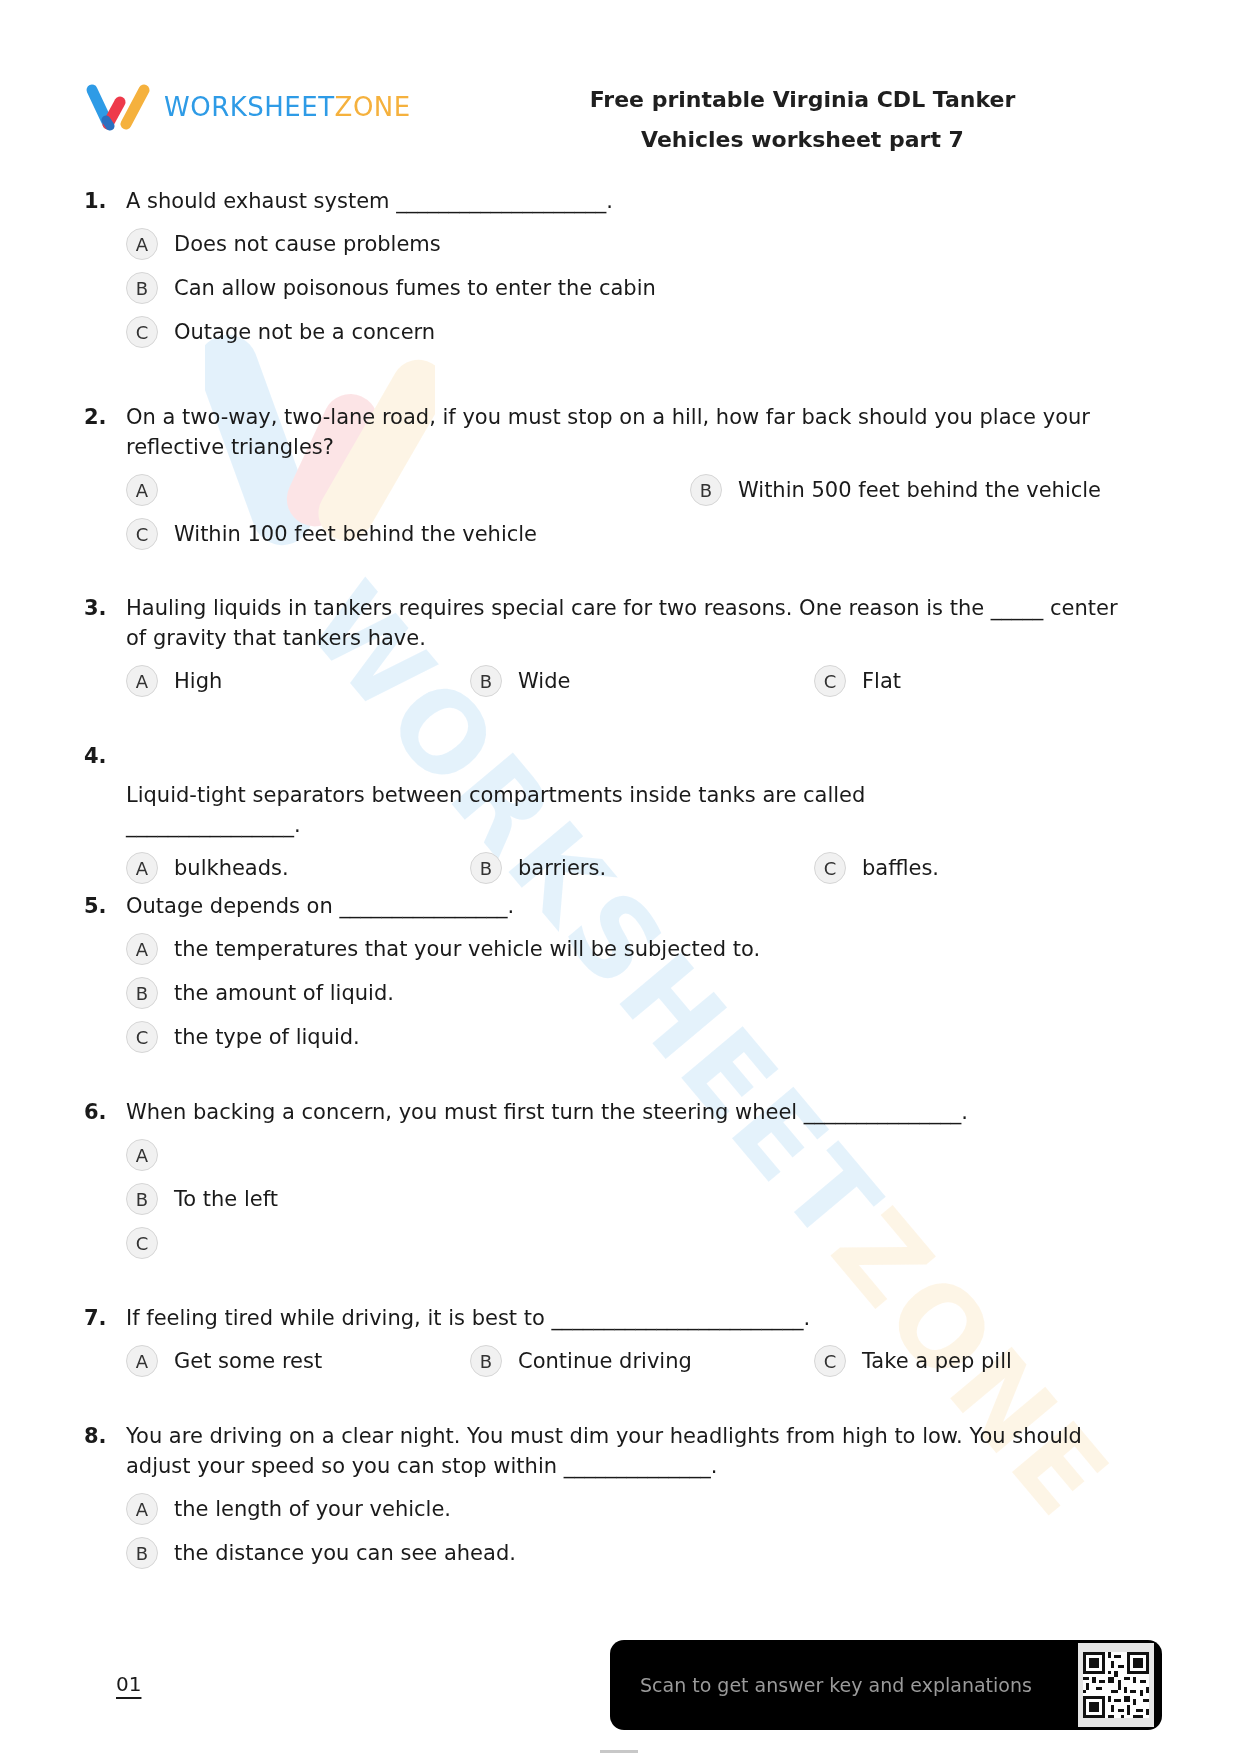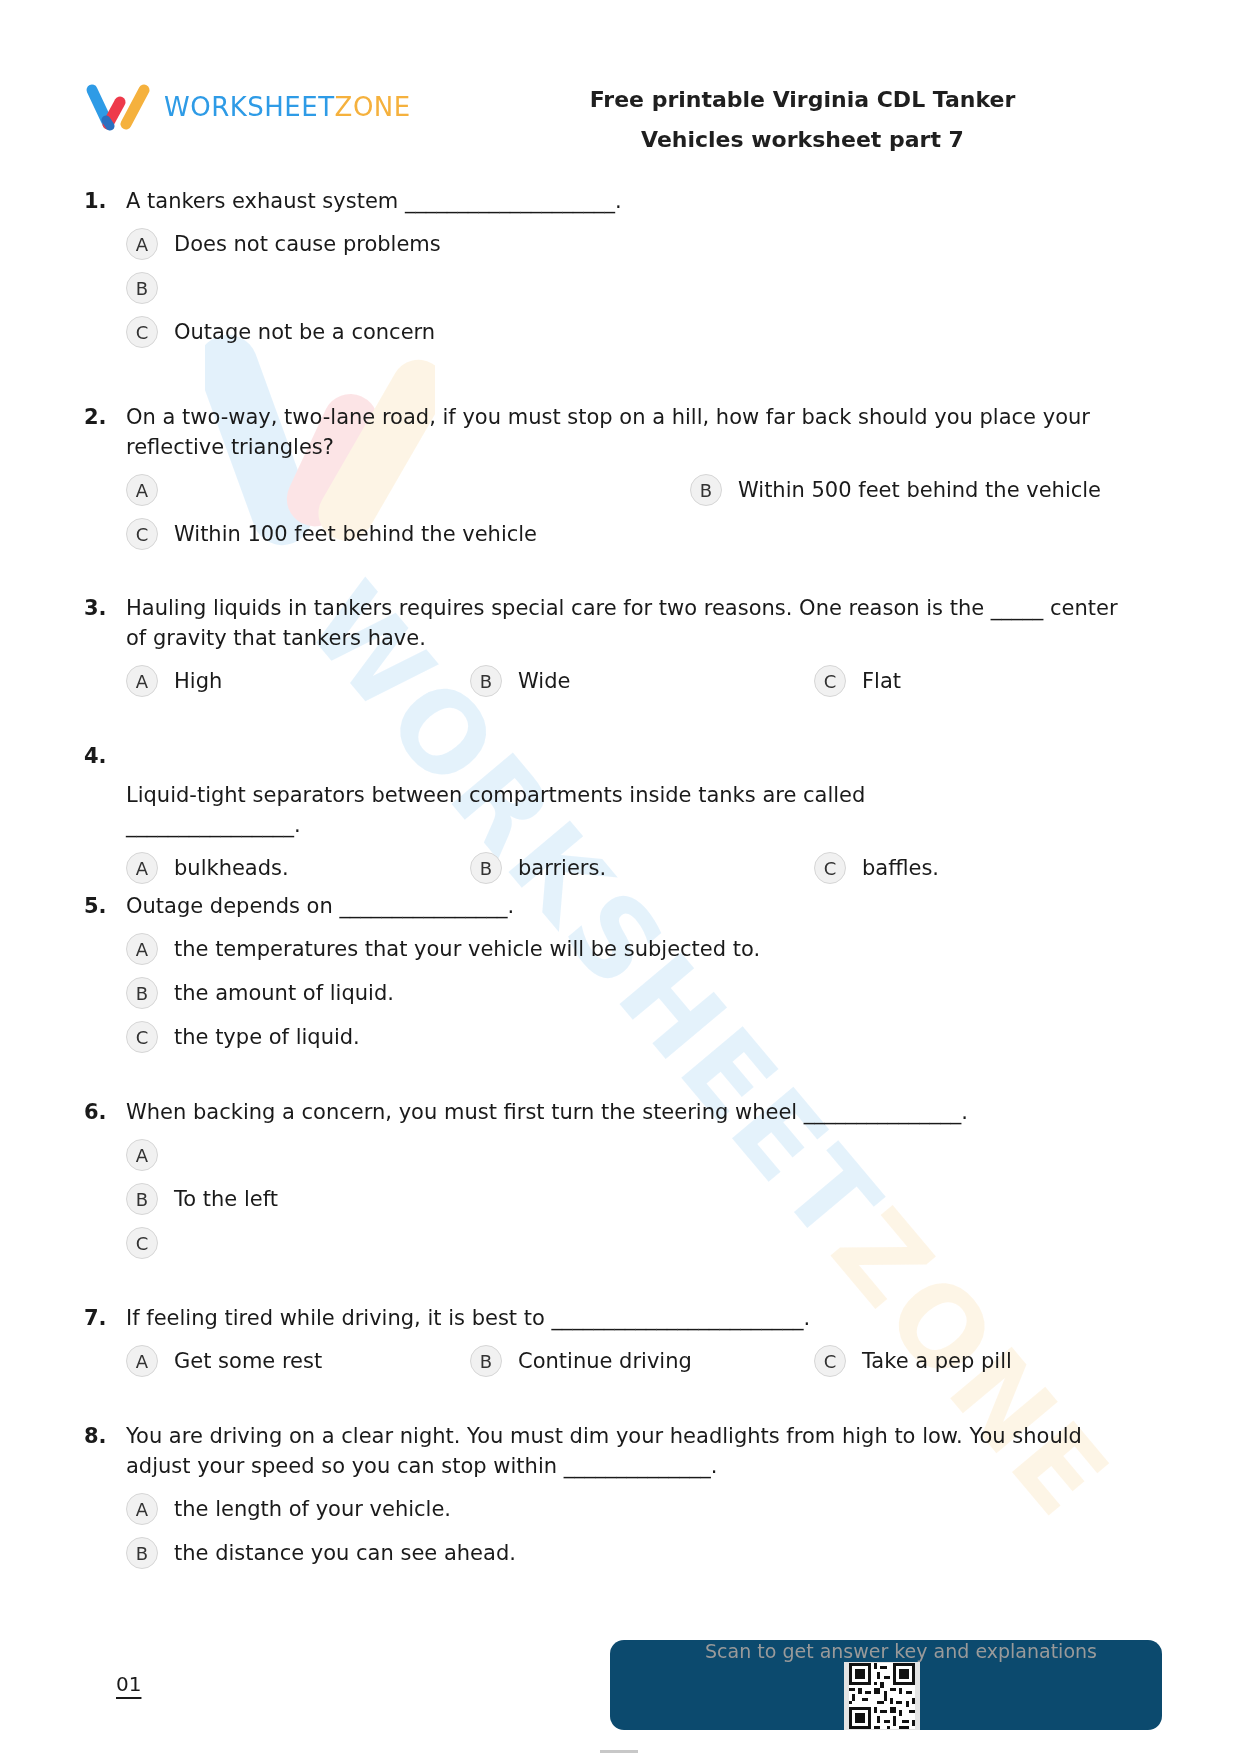--- a/index.html
+++ b/index.html
@@ -34,21 +34,21 @@
   .opt-row { display: flex; }
   .opt { display: flex; align-items: center; font-size: 21px; height: 44px; }
   .badge { width: 32px; height: 32px; border-radius: 50%; background: #f1f1f1; border: 1px solid #d6d6d6;
            display: flex; align-items: center; justify-content: center; font-size: 18px; color: #333;
            margin-right: 16px; box-sizing: border-box; flex: none; }
 
   
   .page-num { position: absolute; left: 80px; top: 1672px; font-size: 20px; font-weight: normal;
               text-decoration: underline; text-underline-offset: 6px; margin-left: 36px; }
   .scan-box { position: absolute; left: 610px; top: 1640px; width: 552px; height: 90px;
-              background: #0c4a6e; border-radius: 14px; display: flex; align-items: center; flex-direction: column; }
+              background: #000000; border-radius: 14px; display: flex; align-items: center; }
   .scan-text { margin-left: 30px; font-size: 19px; color: #9a9a9a; flex: 1; }
   .qr { width: 76px; height: 84px; background: #e4e4e4; margin-right: 8px; display: flex;
         align-items: center; justify-content: center; }
   .bottom-dash { position: absolute; left: 600px; top: 1750px; width: 38px; height: 3px; background: #c8c8c8; }
 </style>
 </head>
 <body>
 
 <div class="page">
 
@@ -74,29 +74,30 @@
   </div>
 
   <div class="title">
     <div>Free printable Virginia CDL Tanker</div>
     <div>Vehicles worksheet part 7</div>
   </div>
 
   <div class="question" style="top:186px;">
     <div class="q-head">
         <span class="q-num">1.</span>
-        <span class="q-text">A tankers exhaust system ____________________.</span>
+        <span class="q-text">A should exhaust system ____________________.</span>
       </div>
     <div class="opts" style="margin-top:6px;">
       <div class="opt">
           <span class="badge">A</span>
           <span>Does not cause problems</span>
         </div>
       <div class="opt">
           <span class="badge">B</span>
+          <span>Can allow poisonous fumes to enter the cabin</span>
         </div>
       <div class="opt">
           <span class="badge">C</span>
           <span>Outage not be a concern</span>
         </div>
     </div>
   </div>
 
   <div class="question" style="top:402px;">
     <div class="q-head">

